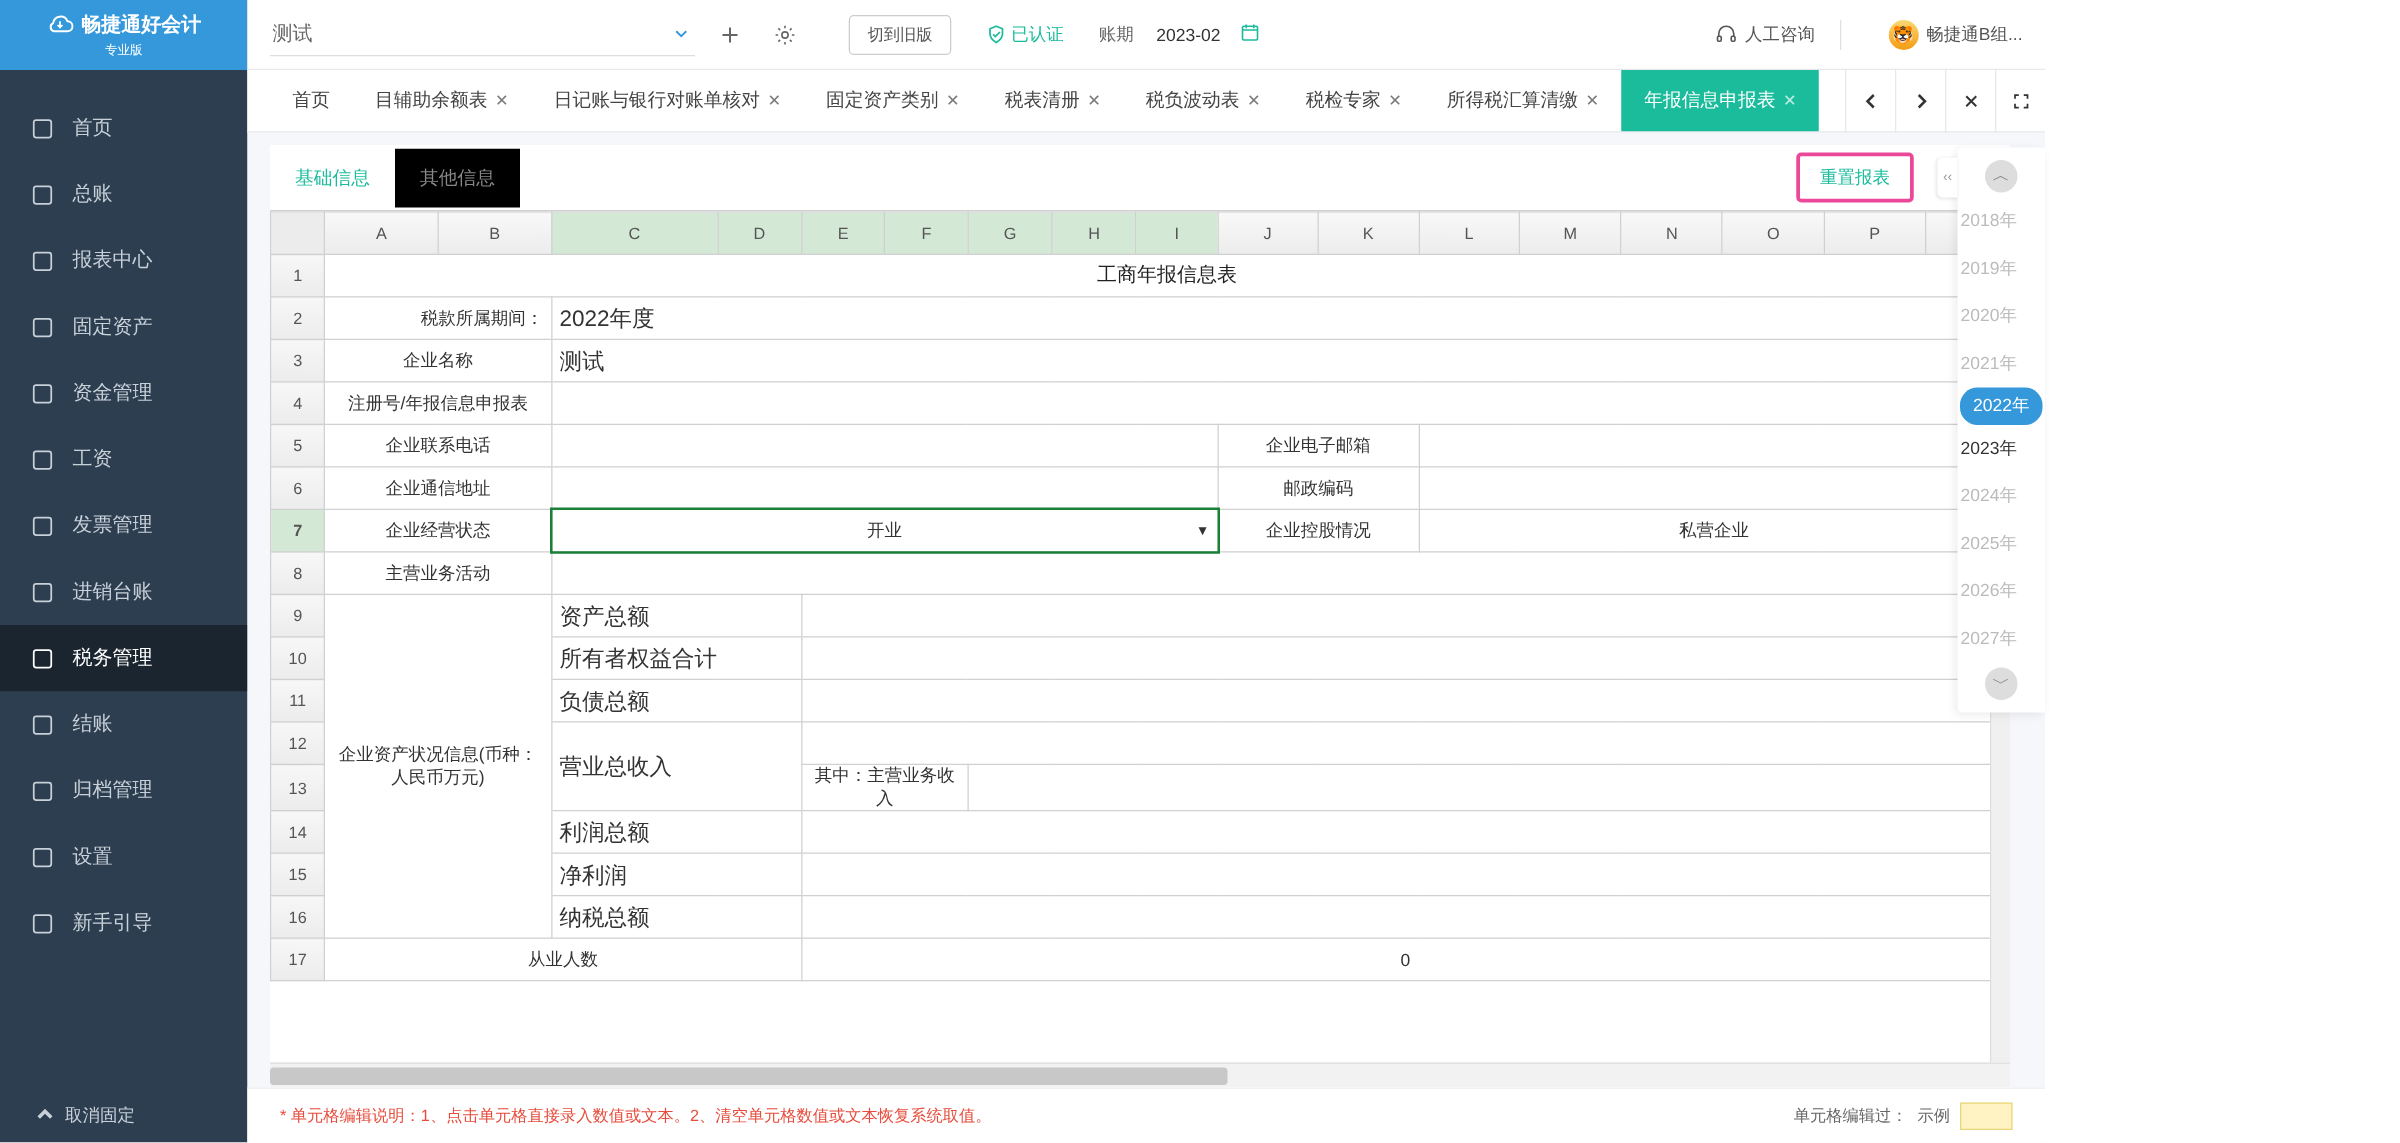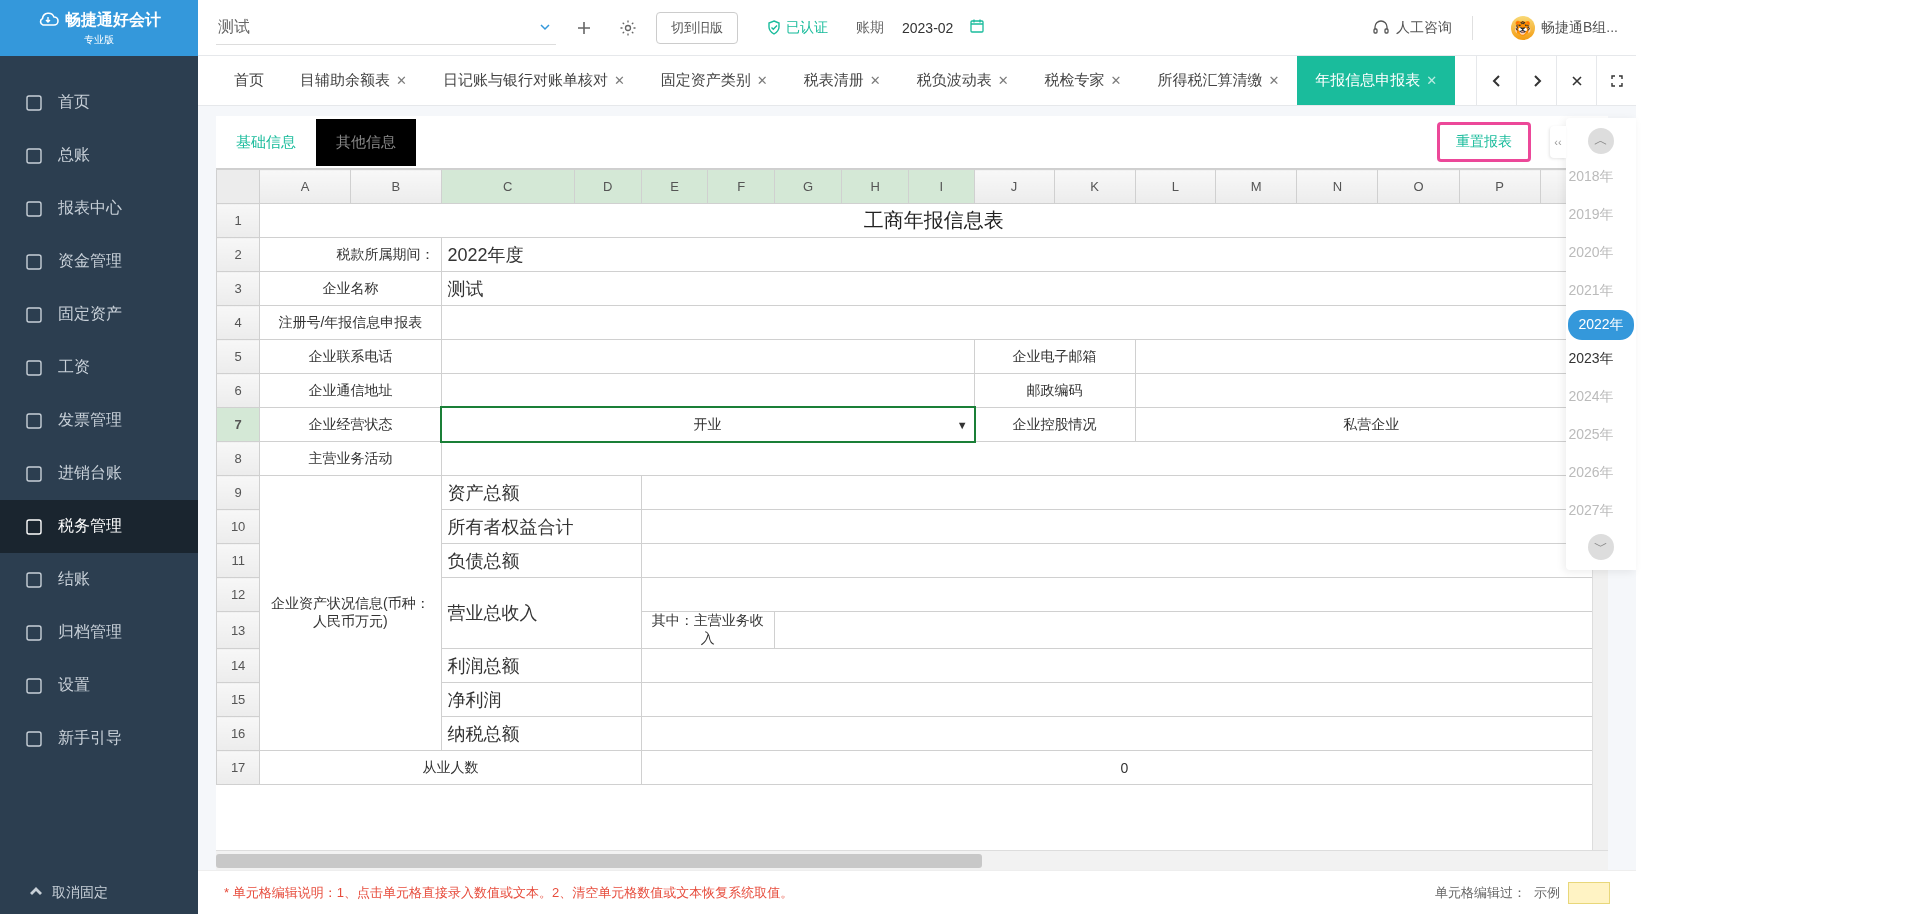--- a/index.html
+++ b/index.html
@@ -22,21 +22,21 @@
     .sidebar-footer { padding: 12px 28px; font-size: 14px; display: flex; align-items: center; gap: 8px; cursor: pointer; }
     
     
     .main { flex: 1; display: flex; flex-direction: column; background: #f5f7fa; }
     
     
     .topbar { height: 56px; background: #fff; border-bottom: 1px solid #e6e8eb; display: flex; align-items: center; padding: 0 18px; gap: 12px; }
     .dropdown-test { position: relative; width: 340px; display: flex; align-items: center; border-bottom: 1px solid #ddd; padding: 6px 2px; font-size: 16px; color: #666; }
     .dropdown-test svg { position: absolute; right: 4px; }
     .icon-btn { width: 32px; height: 32px; display: flex; align-items: center; justify-content: center; cursor: pointer; color: #666; border-radius: 4px; }
-    .old-ver-btn { border: 1px solid #ccc; padding: 6px 14px; border-radius: 4px; cursor: pointer; color: #555; font-size: 13px; }
+    .old-ver-btn { border: 1px solid #ccc; padding: 6px 14px; border-radius: 4px; cursor: pointer; color: #555; font-size: 13px; margin-left: 23px; }
     .verified { color: #1abc9c; display: flex; align-items: center; gap: 4px; font-size: 14px; margin-left: 16px; }
     .period-label { color: #666; margin-left: 16px; font-size: 14px; }
     .period-value { color: #333; font-size: 14px; margin-left: 6px; }
     .cal-icon { color: #1abc9c; margin-left: 4px; }
     .topbar-spacer { flex: 1; }
     .consult { display: flex; align-items: center; gap: 6px; color: #555; font-size: 14px; cursor: pointer; }
     .user-area { display: flex; align-items: center; gap: 6px; margin-left: 18px; color: #555; font-size: 14px; }
     .avatar { width: 24px; height: 24px; border-radius: 50%; background: linear-gradient(#f9d976, #f39c12); display:flex; align-items:center; justify-content:center; font-size:14px; }
     .divider-v { width: 1px; height: 24px; background: #e0e0e0; margin: 0 8px; }
     
@@ -65,21 +65,21 @@
     
     .spreadsheet-wrapper { flex: 1; position: relative; overflow: hidden; border-top: 1px solid #cfcfcf; }
     .spreadsheet { overflow: auto; height: 100%; }
     .sheet-table { border-collapse: collapse; table-layout: fixed; }
     .sheet-table th, .sheet-table td { border: 1px solid #d0d0d0; height: 34px; font-weight: normal; padding: 0 6px; background: #fff; }
     .col-head { background: linear-gradient(#f8f8f8, #ececec) !important; text-align: center; font-size: 13px; color: #555; height: 26px !important; }
     .col-head.sel { background: #d4e8d6 !important; }
     .row-head { background: linear-gradient(#f7f7f7, #ececec) !important; text-align: center; font-size: 13px; color: #555; width: 50px; }
     .row-head.sel { background: #d4e8d6 !important; font-weight: bold; }
     .corner { background: #ececec !important; width: 50px; }
-    .title-cell { text-align: center; font-size: 20px; font-weight: 500; color: #222; }
+    .title-cell { text-align: center; font-size: 16px; font-weight: 500; color: #222; }
     .label-cell { text-align: center; font-size: 14px; color: #333; }
     .right-cell { text-align: right; font-size: 14px; color: #333; padding-right: 8px; }
     .left-cell { text-align: left; font-size: 18px; color: #333; padding-left: 8px; }
     .center-cell { text-align: center; font-size: 14px; color: #333; }
     .vscroll { position: absolute; right: 0; top: 26px; bottom: 0; width: 16px; background: #f0f0f0; border-left: 1px solid #ddd; }
     .vscroll-thumb { position: absolute; top: 0; left: 2px; width: 12px; height: 35%; background: #c8c8c8; border-radius: 3px; }
     
     .selected-cell { position: relative; }
     .selected-cell::after { content: ""; position: absolute; inset: -2px; border: 2px solid #1a7f37; pointer-events: none; }
     .caret-down { position: absolute; right: 6px; top: 50%; transform: translateY(-50%); font-size: 11px; color: #333; }
@@ -143,29 +143,29 @@
             </svg>
           </span>
           <span>报表中心</span>
         </div>
         <div class="nav-item">
           <span class="nav-icon">
             <svg width="20" height="20" viewBox="0 0 20 20" fill="none" stroke="currentColor" stroke-width="1.4">
               <rect x="3" y="3" width="14" height="14" rx="2"></rect>
             </svg>
           </span>
+          <span>固定资产</span>
+        </div>
+        <div class="nav-item">
+          <span class="nav-icon">
+            <svg width="20" height="20" viewBox="0 0 20 20" fill="none" stroke="currentColor" stroke-width="1.4">
+              <rect x="3" y="3" width="14" height="14" rx="2"></rect>
+            </svg>
+          </span>
           <span>资金管理</span>
-        </div>
-        <div class="nav-item">
-          <span class="nav-icon">
-            <svg width="20" height="20" viewBox="0 0 20 20" fill="none" stroke="currentColor" stroke-width="1.4">
-              <rect x="3" y="3" width="14" height="14" rx="2"></rect>
-            </svg>
-          </span>
-          <span>固定资产</span>
         </div>
         <div class="nav-item">
           <span class="nav-icon">
             <svg width="20" height="20" viewBox="0 0 20 20" fill="none" stroke="currentColor" stroke-width="1.4">
               <rect x="3" y="3" width="14" height="14" rx="2"></rect>
             </svg>
           </span>
           <span>工资</span>
         </div>
         <div class="nav-item">

